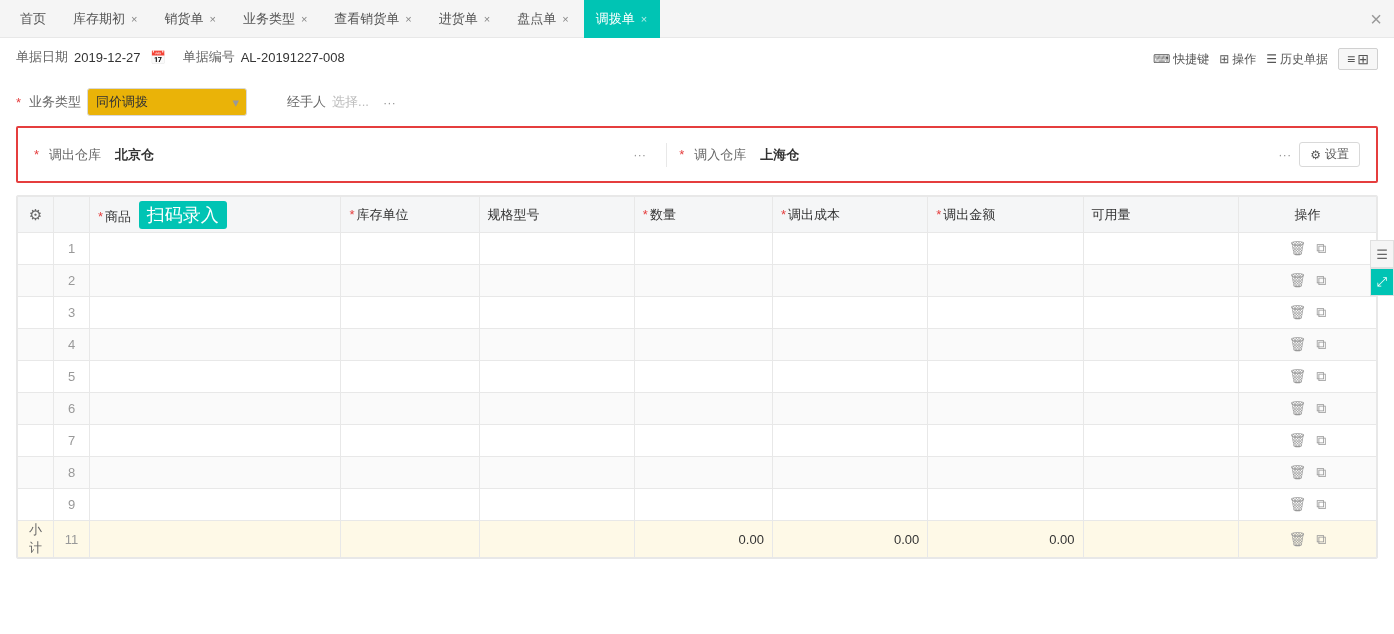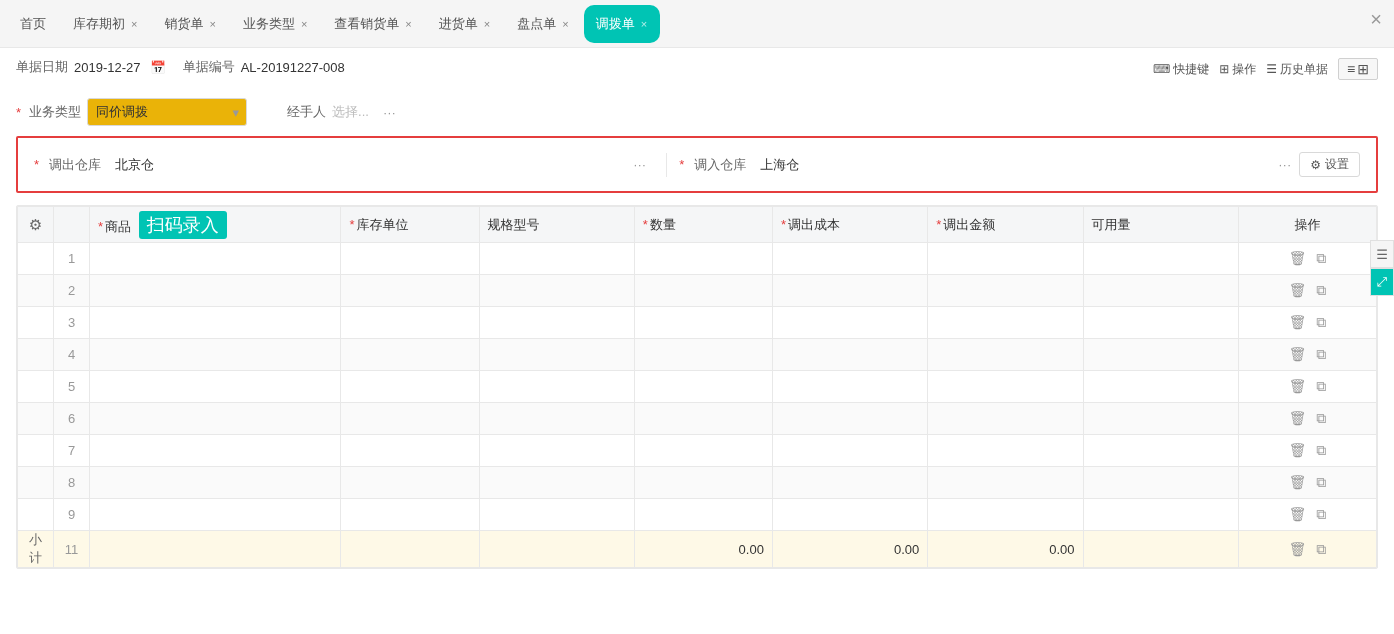--- a/index.html
+++ b/index.html
@@ -3,37 +3,37 @@
   <meta charset="utf-8">
   <style>
     * { box-sizing: border-box; margin: 0; padding: 0; }
     body { font-family: "Microsoft YaHei", "PingFang SC", sans-serif; font-size: 13px; color: #333; background: #fff; overflow: hidden; }
 
     
     .tab-bar {
       display: flex; align-items: center;
       border-bottom: 1px solid #e8e8e8;
       background: #f5f5f5;
-      height: 48px;
+      height: 38px;
       padding: 0 8px;
       gap: 2px;
     }
     .tab {
       display: flex; align-items: center; gap: 4px;
       padding: 0 12px;
       height: 38px;
       cursor: pointer;
       font-size: 13px;
       color: #555;
       border-right: 1px solid transparent;
     }
     .tab.active {
       background: #00c4b4;
       color: #fff;
-      border-radius: 10px;
+      border-radius: 0;
     }
     .tab .close-icon {
       font-size: 11px;
       opacity: 0.7;
       margin-left: 2px;
     }
     .window-close {
       position: fixed; right: 12px; top: 8px;
       cursor: pointer; font-size: 20px; color: #999;
       z-index: 100;
@@ -70,21 +70,21 @@
       margin-bottom: 12px;
       display: flex; align-items: center; gap: 0;
       position: relative;
     }
     .warehouse-field {
       display: flex; align-items: center; gap: 8px;
       flex: 1;
     }
     .required-star { color: #e53e3e; margin-right: 2px; }
     .warehouse-label { color: #666; }
-    .warehouse-value { color: #333; font-weight: 400; }
+    .warehouse-value { color: #333; font-weight: 700; }
     .dots-btn { color: #999; cursor: pointer; margin-left: auto; padding: 0 8px; }
     .divider-v { width: 1px; background: #e8e8e8; height: 24px; margin: 0 12px; }
     .settings-btn {
       display: flex; align-items: center; gap: 4px;
       color: #555; cursor: pointer; border: 1px solid #d9d9d9;
       padding: 3px 10px; border-radius: 3px; font-size: 12px;
       background: #fff;
     }
 
     

